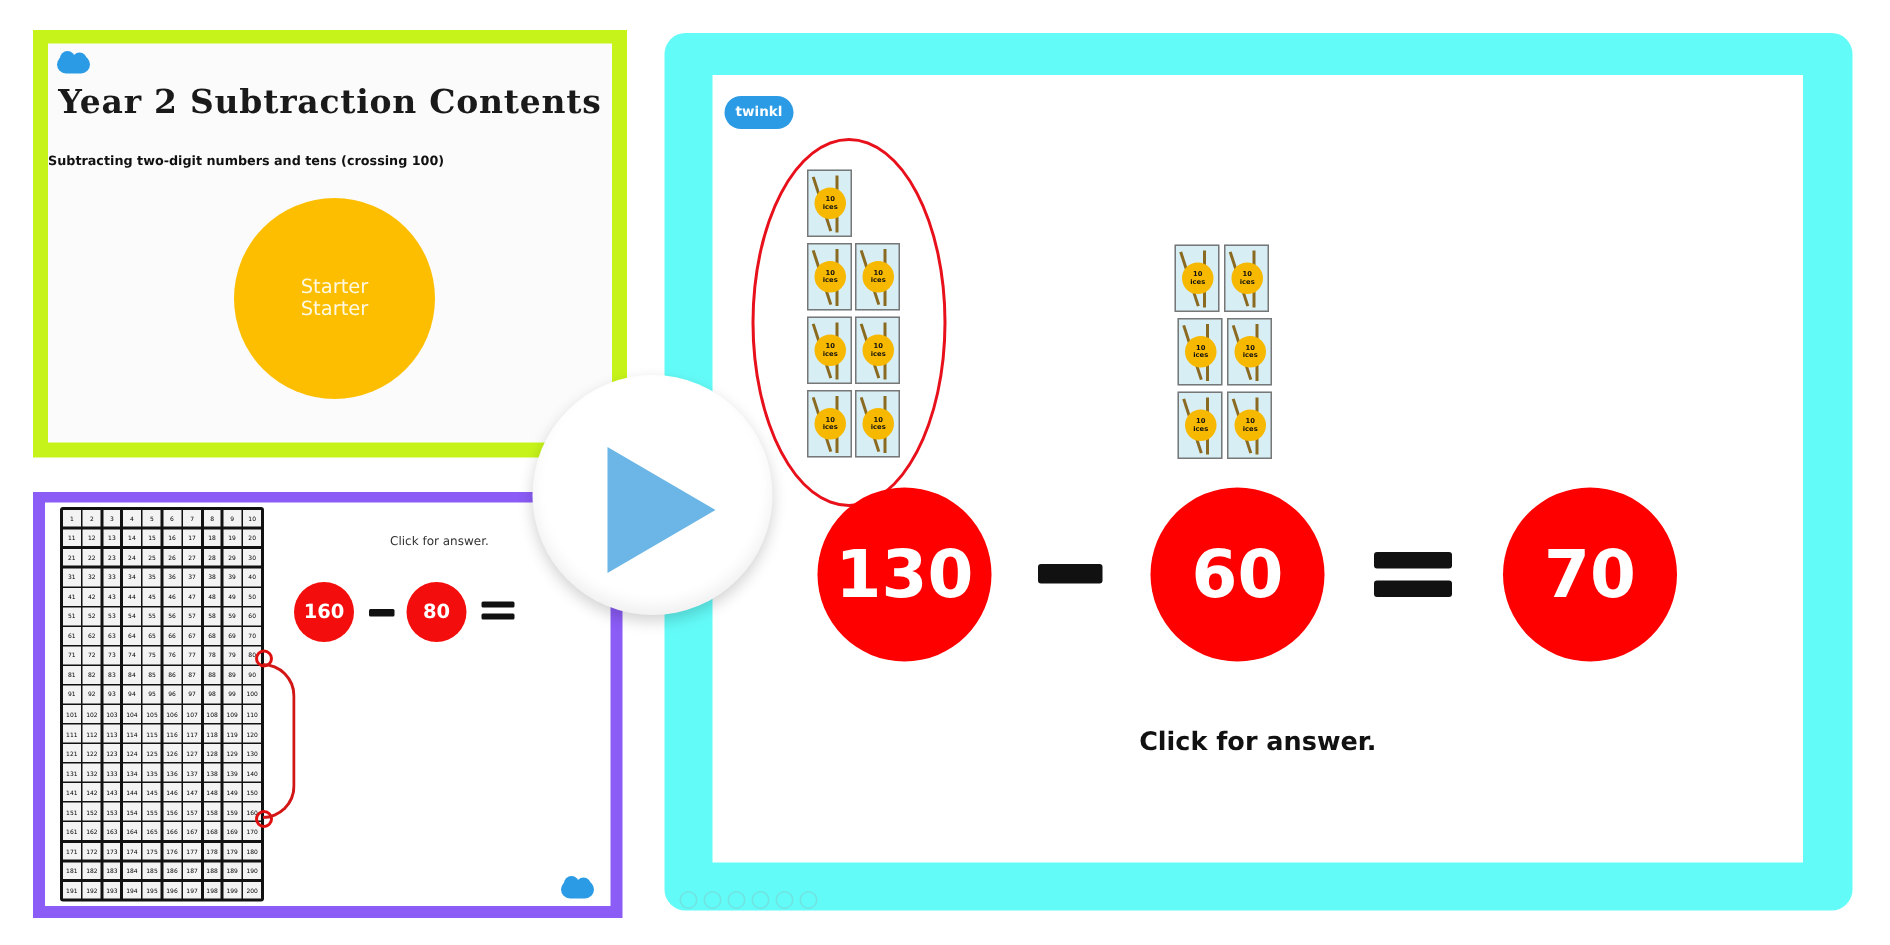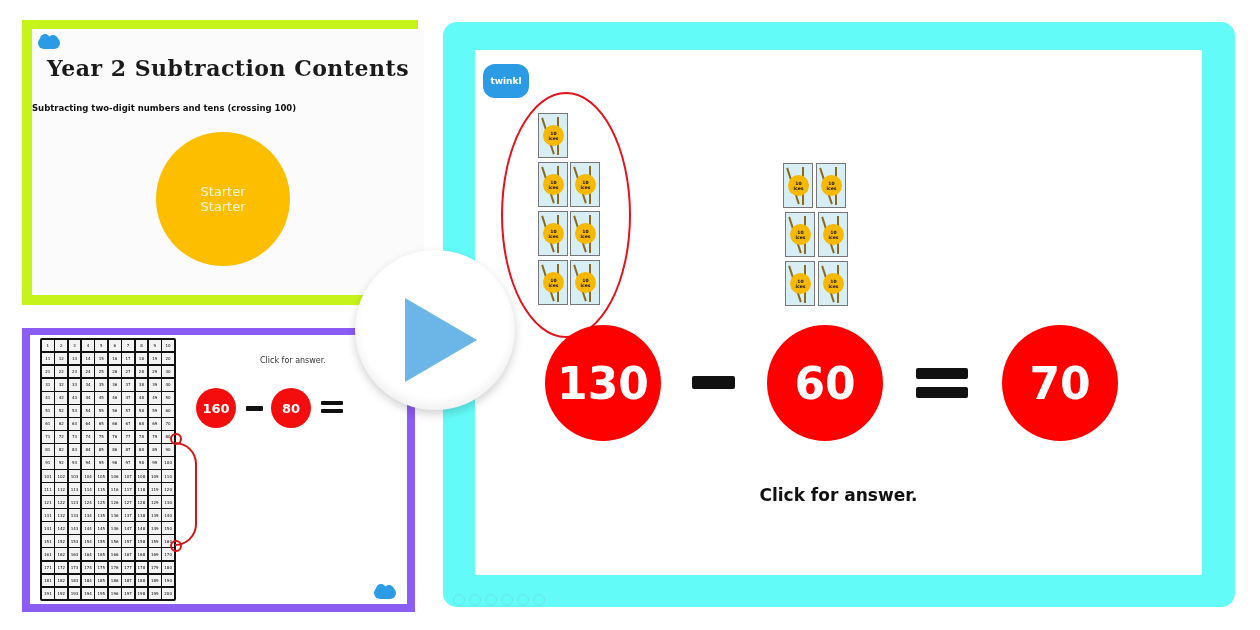--- a/index.html
+++ b/index.html
@@ -7,21 +7,21 @@
     width:1260px; height:630px; position:relative; overflow:hidden;
     background:#ffffff; font-family:"DejaVu Sans", sans-serif;
   }
   .abs { position:absolute; }
 
   
   #slide1 {
     left:22px; top:20px; width:396px; height:285px;
     background:#c6f41a; box-sizing:border-box; padding:9px 10px 10px 10px;
   }
-  #slide1 .inner { width:100%; height:100%; background:#fbfbfb; position:relative;padding-left:16px; }
+  #slide1 .inner { width:100%; height:100%; background:#fbfbfb; position:relative; }
   .logo-small {
     position:absolute; width:22px; height:12px; border-radius:7px;
     background:#2b9be6;
   }
   .logo-small::before, .logo-small::after {
     content:""; position:absolute; background:#2b9be6; border-radius:50%;
   }
   .logo-small::before { width:10px; height:10px; left:2px; top:-3px; }
   .logo-small::after  { width:10px; height:10px; right:2px; top:-2px; }
   #s1-title {
@@ -81,21 +81,21 @@
   .op-eq-s::before { top:0; } .op-eq-s::after { bottom:0; }
 
   
   #slide3 {
     left:443px; top:22px; width:792px; height:585px;
     background:#63fbf8; border-radius:14px; box-sizing:border-box;
     padding:28px 33px 32px 32px;
   }
   #slide3 .inner { width:100%; height:100%; background:#ffffff; position:relative; }
   .logo-big {
-    position:absolute; left:8px; top:14px; width:46px; height:34px;
+    position:absolute; left:8px; top:14px; width:46px; height:22px;
     background:#2b9be6; border-radius:12px; color:#fff; font-size:9px;
     font-weight:bold; display:flex; align-items:center; justify-content:center;
   }
   .logo-big::before, .logo-big::after {
     content:""; position:absolute; background:#2b9be6; border-radius:50%; z-index:-1;
   }
   .logo-big::before { width:18px; height:18px; left:6px; top:-6px; }
   .logo-big::after  { width:16px; height:16px; right:5px; top:-4px; }
   .card {
     position:absolute; width:30px; height:45px; background:#d8eef5;

